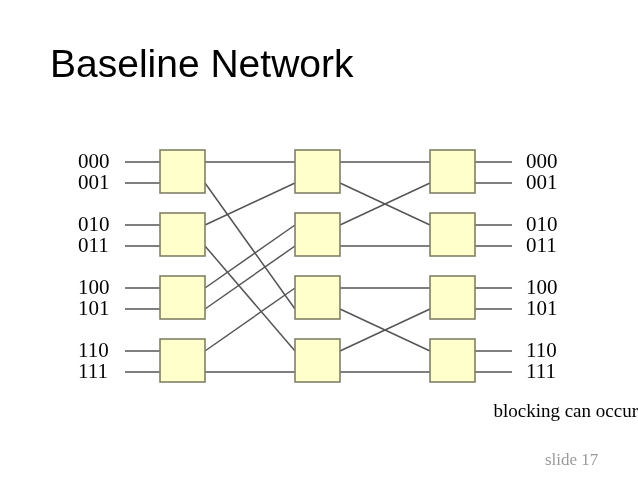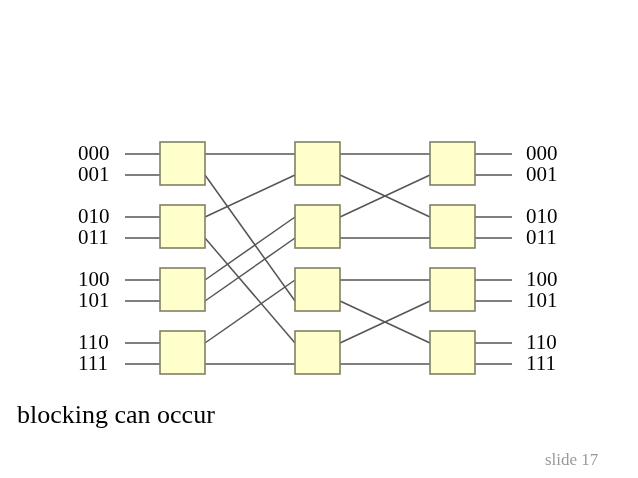--- a/index.html
+++ b/index.html
@@ -21,40 +21,40 @@
     font-family:"Liberation Sans", sans-serif;
     font-size:39px;
     font-weight:400;
     color:#000000;
     letter-spacing:0px;
     white-space:nowrap;
     line-height:1.0;
   }
   .diagram{
     position:absolute;
-    left:0;top:4px;
+    left:0;top:12px;
     width:638px;height:338px;text-decoration:underline;
   }
   .port-label{
     position:absolute;
     font-family:"Liberation Serif", serif;
     font-size:21px;
     color:#000000;
     white-space:nowrap;
     line-height:1;
   }
   .port-label.left{ left:78px; text-align:left; }
   .port-label.right{ left:526px; text-align:left; }
   .caption{
     position:absolute;
-    left:17px;right:0;
+    left:1px;right:0;
     top:400px;
-    text-align:left;
+    text-align:right;
     font-family:"Liberation Serif", serif;
-    font-size:26px;
+    font-size:19px;
     color:#000000;
   }
   .slidenum{
     position:absolute;
     left:545px;top:450px;
     font-family:"Liberation Serif", serif;
     font-size:17px;
     color:#9a9a9a;
     white-space:nowrap;
   }
@@ -73,20 +73,21 @@
     stroke-width:1.5;
     fill:none;
     stroke-linecap:butt;
   }
 </style>
 </head>
 <body>
 
 <div id="slide">
 
+  <div class="title">Baseline Network</div>
 
   <div class="diagram">
 
     <svg class="wires" viewBox="0 0 638 478" width="638" height="478" xmlns="http://www.w3.org/2000/svg">
       <g id="wire-layer">
           <line x1="125" y1="150" x2="160" y2="150" class="wire"></line>
           <line x1="125" y1="171" x2="160" y2="171" class="wire"></line>
           <line x1="125" y1="213" x2="160" y2="213" class="wire"></line>
           <line x1="125" y1="234" x2="160" y2="234" class="wire"></line>
           <line x1="125" y1="276" x2="160" y2="276" class="wire"></line>

